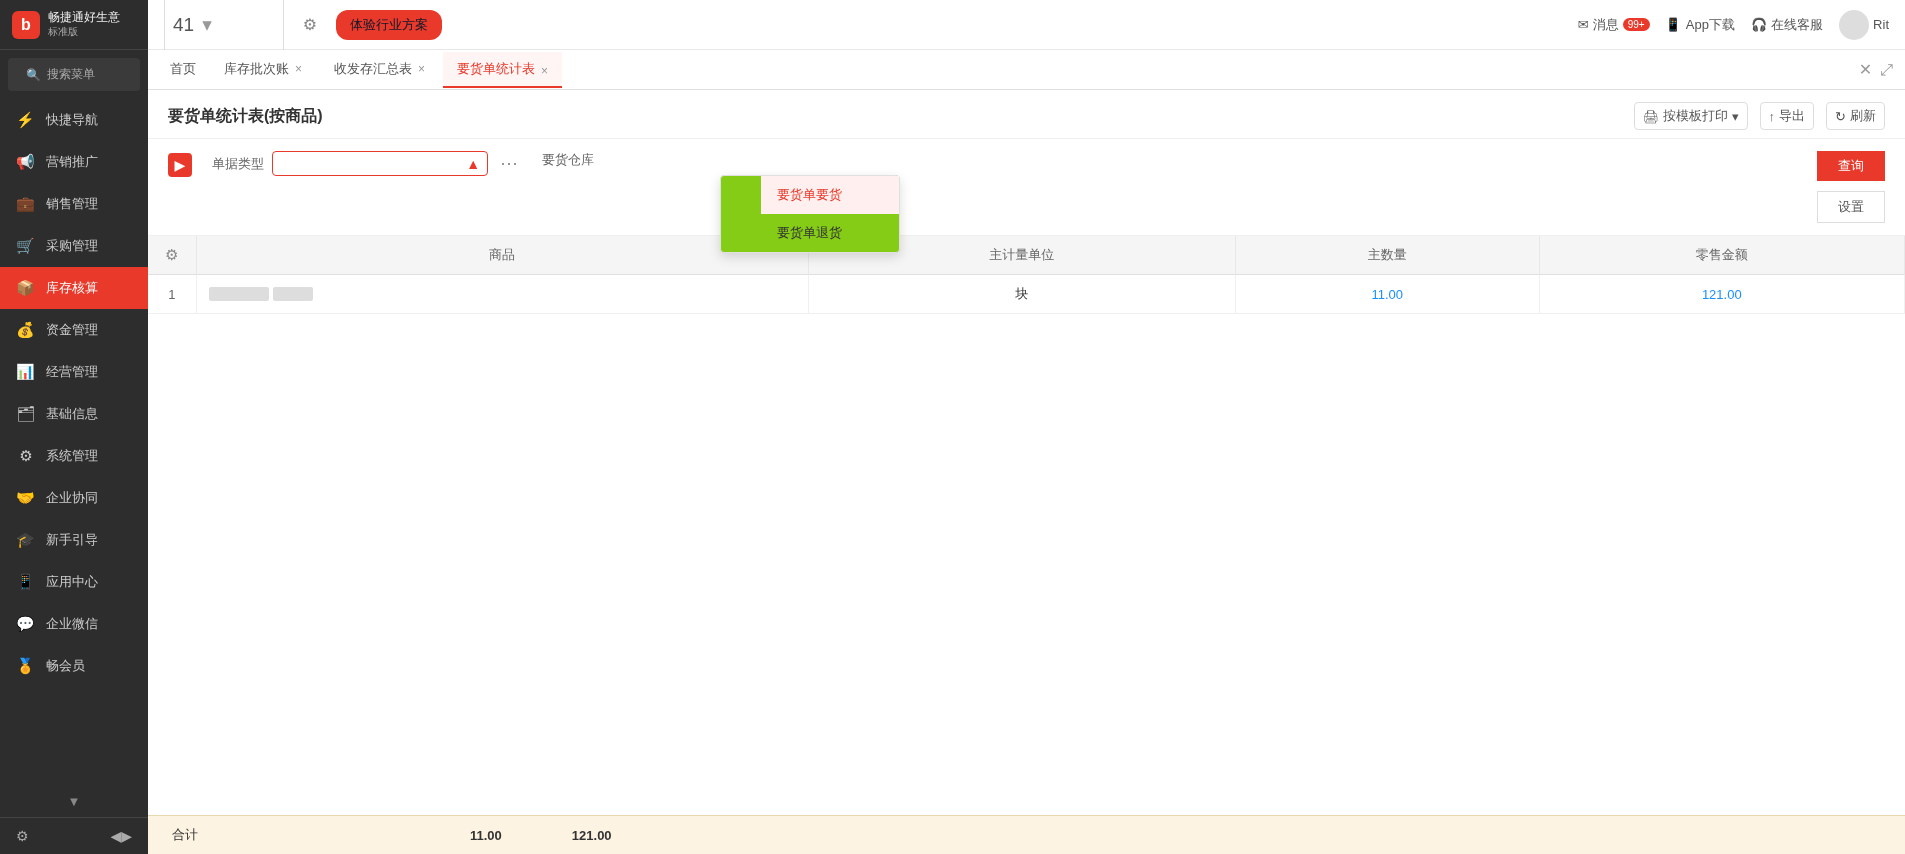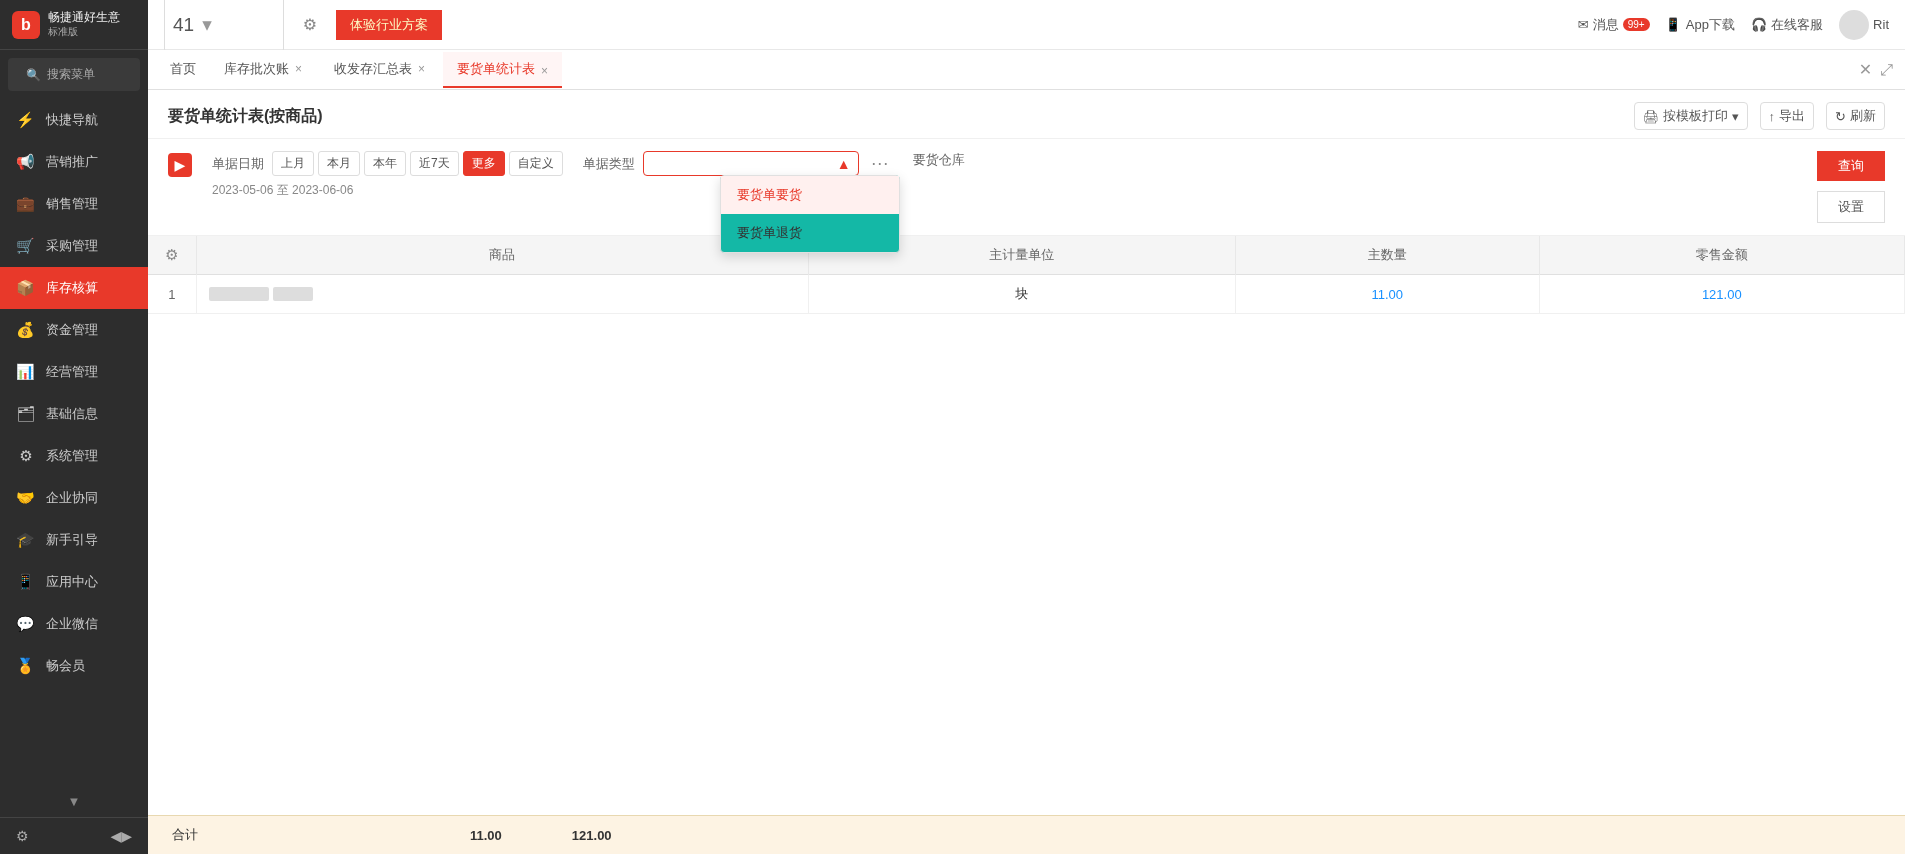--- a/index.html
+++ b/index.html
@@ -115,23 +115,23 @@
       min-width: 120px;
     }
     .company-selector .chevron { margin-left: 8px; color: #999; }
     .gear-btn {
       width: 28px; height: 28px;
       display: flex; align-items: center; justify-content: center;
       cursor: pointer; color: #888; font-size: 16px;
     }
     .industry-btn {
       background: #e8392a;
-      color: #fef9c3;
+      color: #0f172a;
       border: none;
-      border-radius: 0;
+      border-radius: 12px;
       padding: 6px 14px;
       cursor: pointer;
       font-size: 13px;
     }
     .topbar-right { display: flex; align-items: center; gap: 16px; }
     .topbar-right-item {
       display: flex; align-items: center; gap: 4px;
       cursor: pointer; color: #555; font-size: 13px;
     }
     .badge {
@@ -327,28 +327,29 @@
     .filter-actions-col {
       display: flex;
       flex-direction: column;
       gap: 6px;
       margin-left: auto;
     }
 
     
     .dropdown-overlay {
       position: absolute;
-      background: #14b8a6;
+      background: #84cc16;
       border: 1px solid #e0e0e0;
       border-radius: 4px;
       box-shadow: 0 4px 12px rgba(0,0,0,0.15);
       z-index: 100;
       min-width: 180px;
       top: 175px;
       left: 720px;
+      padding-left: 40px;
     }
     .dropdown-item {
       padding: 10px 16px;
       cursor: pointer;
       font-size: 13px;
       color: #333;
     }
     .dropdown-item.selected { background: #fff0ef; color: #e8392a; }
 
     
@@ -566,36 +567,20 @@
         <button class="action-btn">
           <span>↻</span>
           <span>刷新</span>
         </button>
       </div>
     </div>
 
     <div class="filter-bar">
       <div class="filter-expand-btn">▶</div>
 
-      <div class="filter-group">
-        <div class="filter-row">
-          <span class="filter-label">单据日期</span>
-          <div class="date-btns">
-            <button class="date-btn">上月</button>
-            <button class="date-btn">本月</button>
-            <button class="date-btn">本年</button>
-            <button class="date-btn">近7天</button>
-            <button class="date-btn more">更多</button>
-            <button class="date-btn">自定义</button>
-          </div>
-        </div>
-        <div class="filter-row">
-          <span class="date-range-text">2023-05-06 至 2023-06-06</span>
-        </div>
-      </div>
 
       <div class="filter-group">
         <div class="filter-row">
           <span class="filter-label">单据类型</span>
           <div class="filter-input-wrap">
             <input type="text" class="filter-input" value="" placeholder="" style="">
             <span class="filter-input-arrow">▲</span>
           </div>
           <span class="filter-more-btn">···</span>
         </div>

